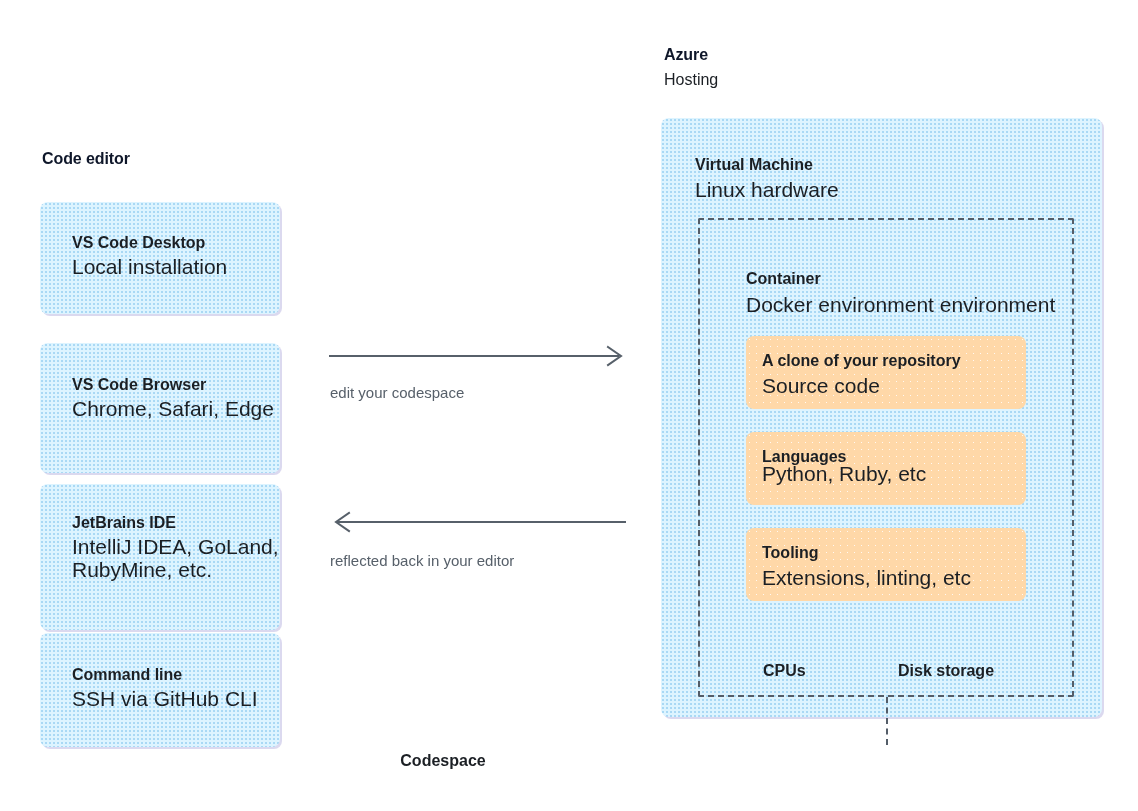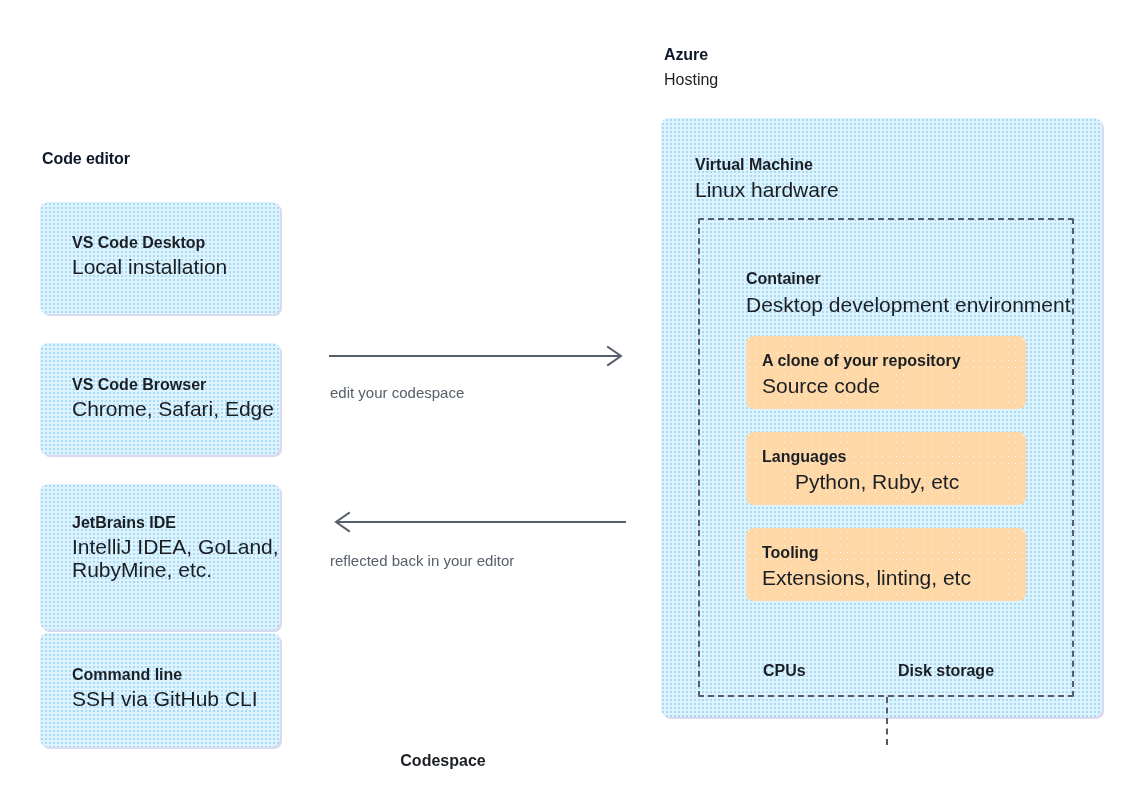--- a/index.html
+++ b/index.html
@@ -141,21 +141,21 @@
 <body>
 
 <div class="abs section-title" style="left:42px; top:148px;">Code editor</div>
 
 <div class="abs blue-card" style="left:40px; top:202px; width:240px; height:112px;">
 
   <div class="card-text card-title" style="top:30px;">VS Code Desktop</div>
   <div class="card-text card-sub" style="top:53px;">Local installation</div>
 </div>
 
-<div class="abs blue-card" style="left:40px; top:343px; width:240px; height:112px;">
+<div class="abs blue-card" style="left:40px; top:343px; width:240px; height:130px;">
   <div class="card-text card-title" style="top:31px;">VS Code Browser</div>
   <div class="card-text card-sub" style="top:54px;">Chrome, Safari, Edge</div>
 </div>
 
 <div class="abs blue-card" style="left:40px; top:484px; width:240px; height:146px;">
   <div class="card-text card-title" style="top:28px;">JetBrains IDE</div>
   <div class="card-text card-sub" style="top:51px;">IntelliJ IDEA, GoLand,</div>
   <div class="card-text card-sub" style="top:74px;">RubyMine, etc.</div>
 </div>
 
@@ -188,30 +188,30 @@
 <div class="abs section-sub" style="left:664px; top:69px;">Hosting</div>
 
 <div class="abs blue-card" id="azure-box">
   <div class="vm-head card-title" style="top:36px;">Virtual Machine</div>
   <div class="vm-head card-sub" style="top:60px;">Linux hardware</div>
 </div>
 
 <div class="abs" id="codespace-dashed"></div>
 
 <div class="abs card-title" style="left:746px; top:268px;">Container</div>
-<div class="abs card-sub" style="left:746px; top:293px;">Desktop development environment</div>
+<div class="abs card-sub" style="left:746px; top:293px;">Docker environment environment</div>
 
 <div class="orange-card" style="top:336px; height:73px;">
   <div class="card-text card-title" style="top:14px;">A clone of your repository</div>
   <div class="card-text card-sub" style="top:38px;">Source code</div>
 </div>
 
 <div class="orange-card" style="top:432px; height:73px;">
   <div class="card-text card-title" style="top:14px;">Languages</div>
-  <div class="card-text card-sub" style="top:38px;margin-left:33px;">Python, Ruby, etc</div>
+  <div class="card-text card-sub" style="top:30px;">Python, Ruby, etc</div>
 </div>
 
 <div class="orange-card" style="top:528px; height:73px;">
   <div class="card-text card-title" style="top:14px;">Tooling</div>
   <div class="card-text card-sub" style="top:38px;">Extensions, linting, etc</div>
 </div>
 
 <div class="hw-label" style="left:763px; top:662px;">CPUs</div>
 <div class="hw-label" style="left:898px; top:662px;">Disk storage</div>
 

